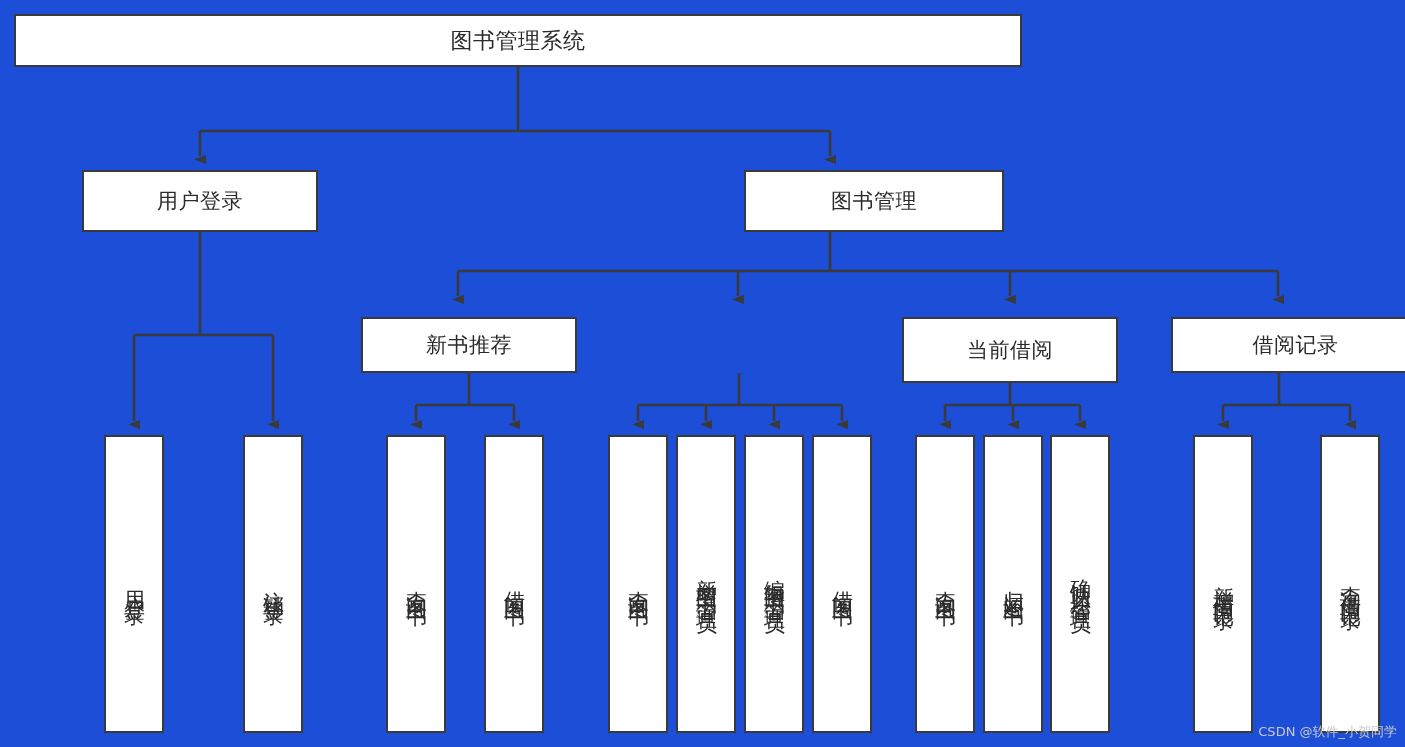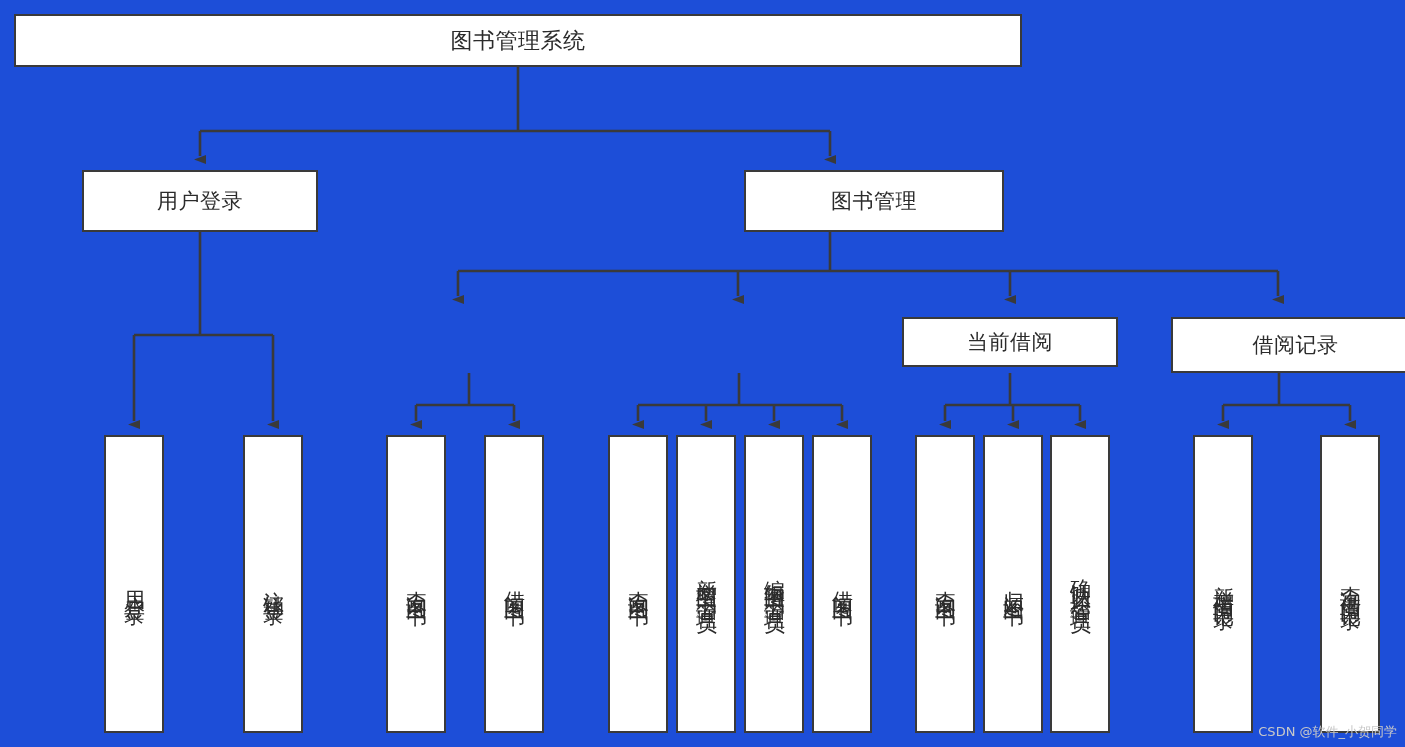--- a/index.html
+++ b/index.html
@@ -133,23 +133,26 @@
   </div>
 
   <div class="node horiz" style="left:82px; top:170px; width:236px; height:62px;">
     <span class="label">用户登录</span>
   </div>
 
   <div class="node horiz" style="left:712px; top:170px; width:260px; height:62px;margin-left:32px;">
     <span class="label">图书管理</span>
   </div>
 
-
-
-  <div class="node horiz" style="left:902px; top:317px; width:216px; height:50px;">
+  <div class="node horiz" style="left:361px; top:317px; width:216px; height:56px;">
+    <span class="label">新书推荐</span>
+  </div>
+
+
+  <div class="node horiz" style="left:902px; top:317px; width:216px; height:66px;">
     <span class="label">当前借阅</span>
   </div>
 
   <div class="node horiz" style="left:1171px; top:317px; width:249px; height:56px;">
     <span class="label">借阅记录</span>
   </div>
 
   <div class="node vert" style="left:104px; top:435px; width:60px; height:298px;">
     <span class="label">用户登录</span>
   </div>

